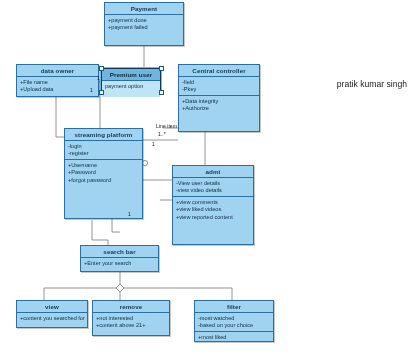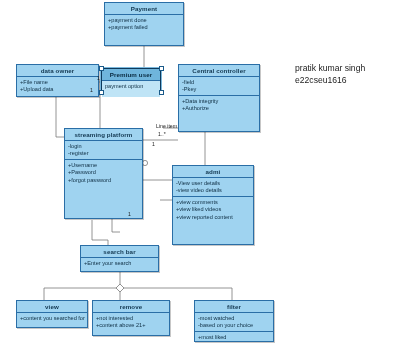--- a/index.html
+++ b/index.html
@@ -84,23 +84,24 @@
     position: absolute;
     font-size: 5.2px;
     color: #1a1a1a;
     white-space: nowrap;
     line-height: 6px;
   }
   .author {
     position: absolute;
     font-size: 8.6px;
     color: #222222;
-    text-align: left;
+    text-align: right;
     line-height: 12px;
     white-space: nowrap;
+    margin-top: 16px;
   }
 </style>
 </head>
 <body>
 
 <div id="canvas">
 
   <svg class="links" viewBox="0 0 414 360">
     <g stroke="#7a7a7a" stroke-width="0.8" fill="none">
 
@@ -235,16 +236,15 @@
 
   <div class="edge-label" style="left:156px; top:123px;">Line item</div>
   <div class="edge-label" style="left:158px; top:131px;">1..*</div>
   <div class="edge-label" style="left:152px; top:141px;">1</div>
   <div class="edge-label" style="left:90px; top:87px;">1</div>
   <div class="edge-label" style="left:128px; top:211px;">1</div>
   <div class="edge-label" style="left:97px; top:75px;">1</div>
 
   <div class="author" style="left:295px; top:62px; width:112px;">
     <div>pratik kumar singh</div>
-    <div>e22cseu1616</div>
   </div>
 
 </div>
 
 </body></html>

